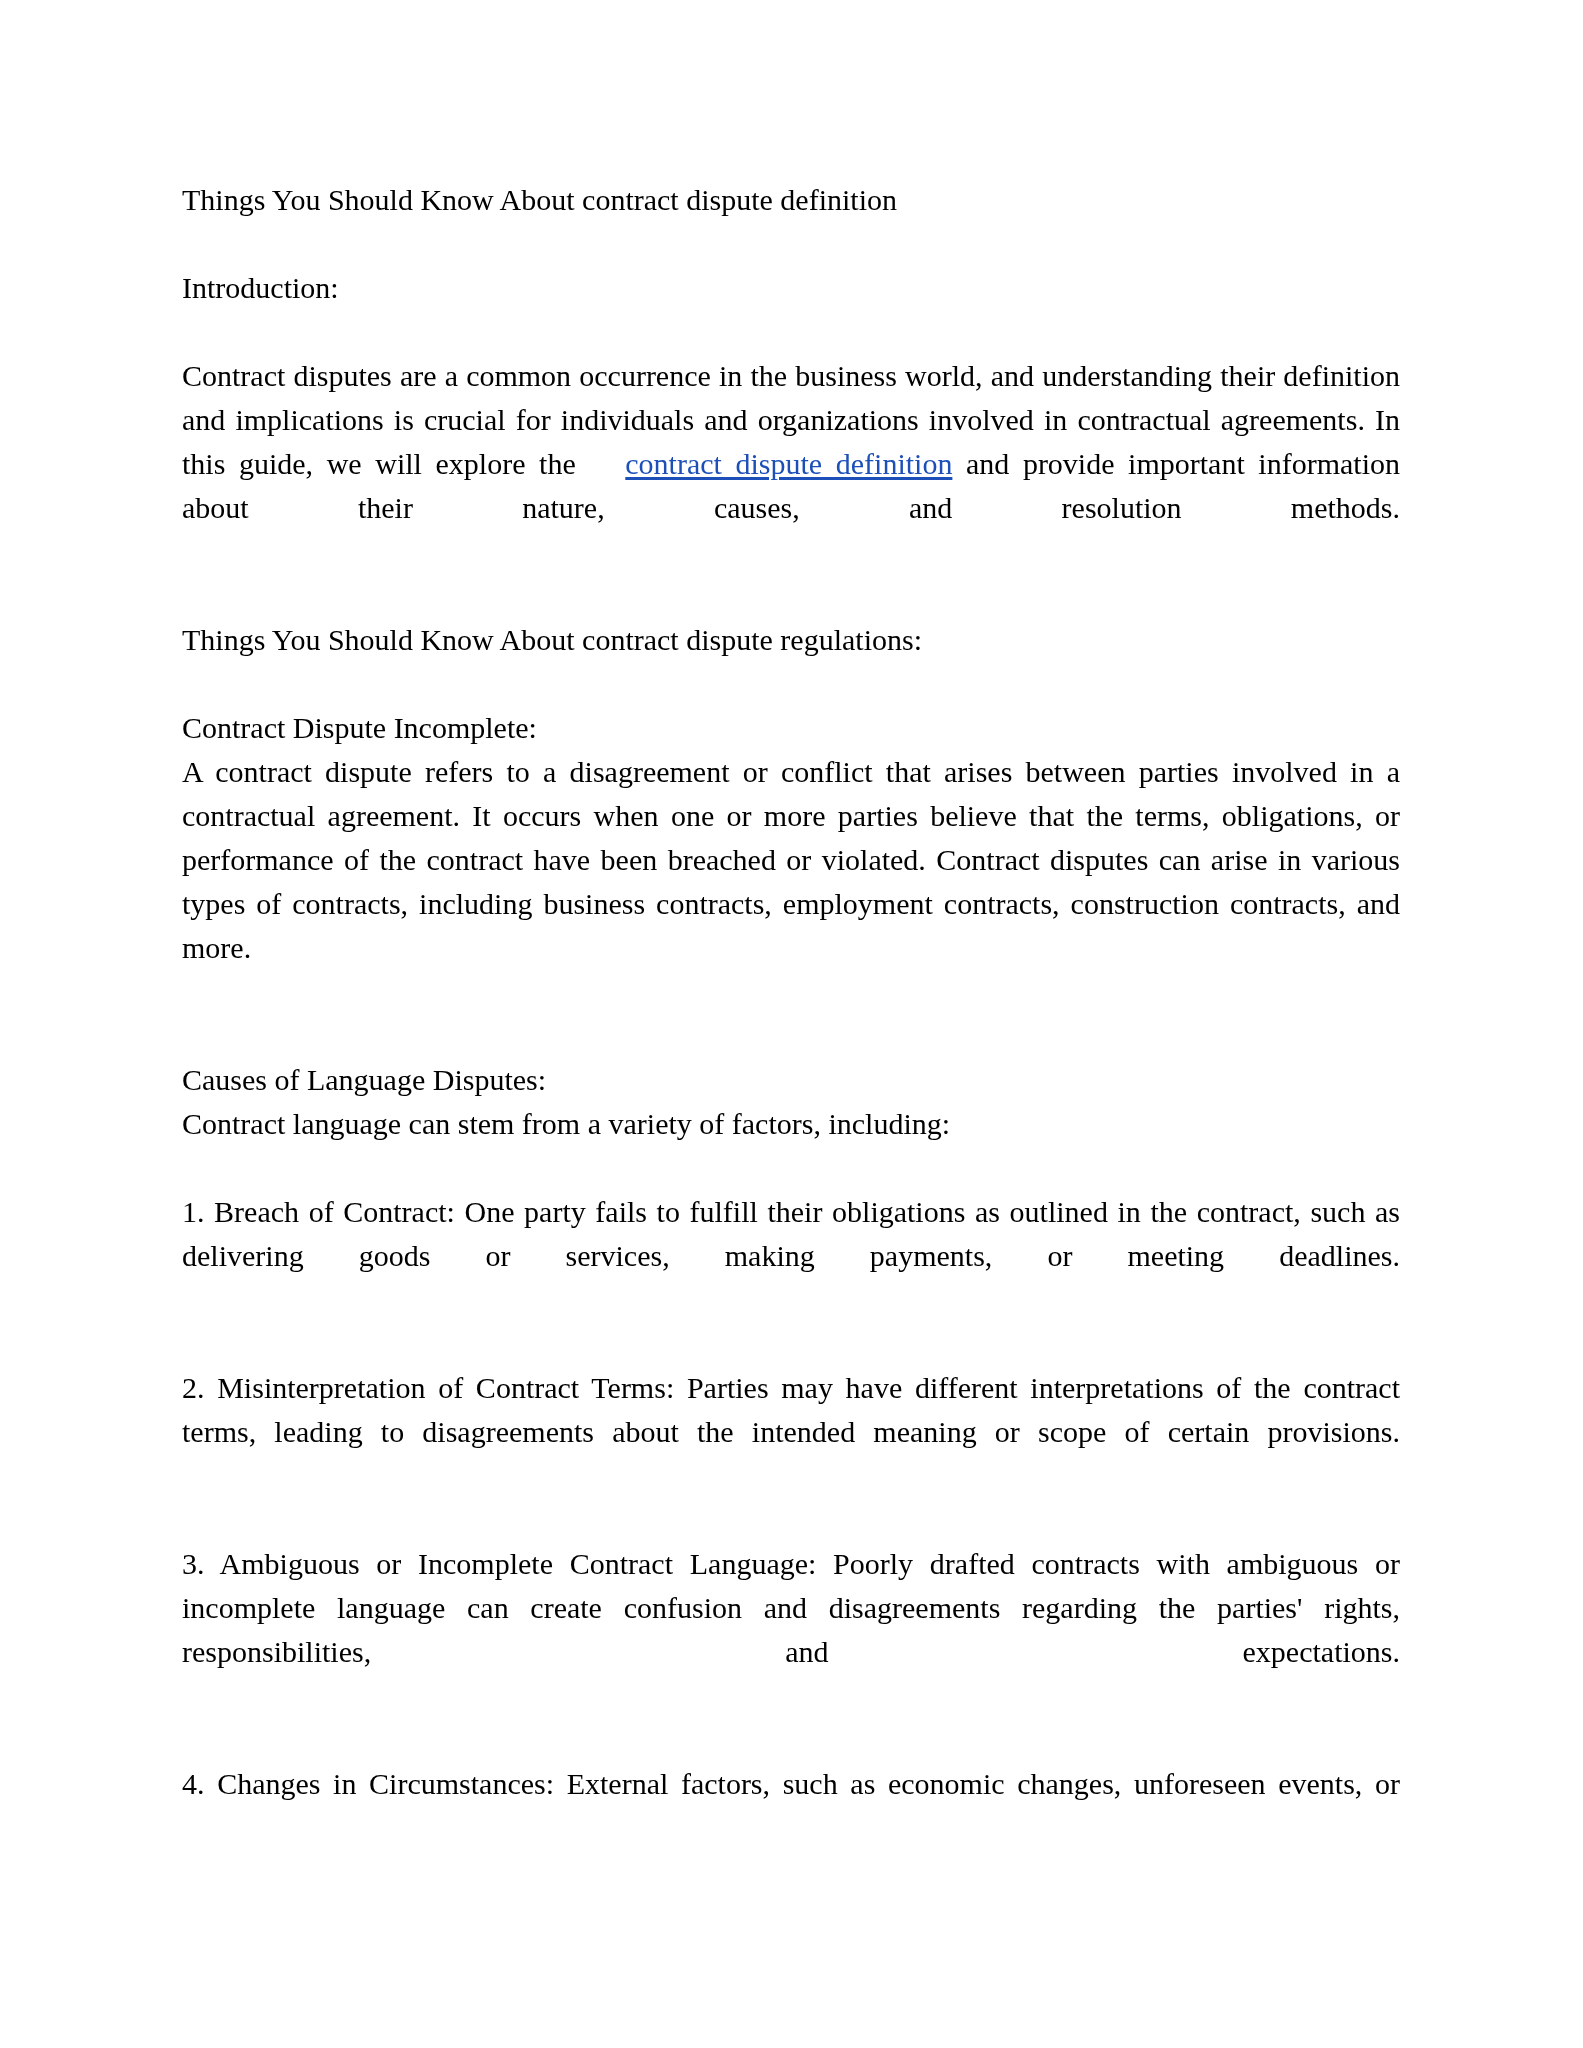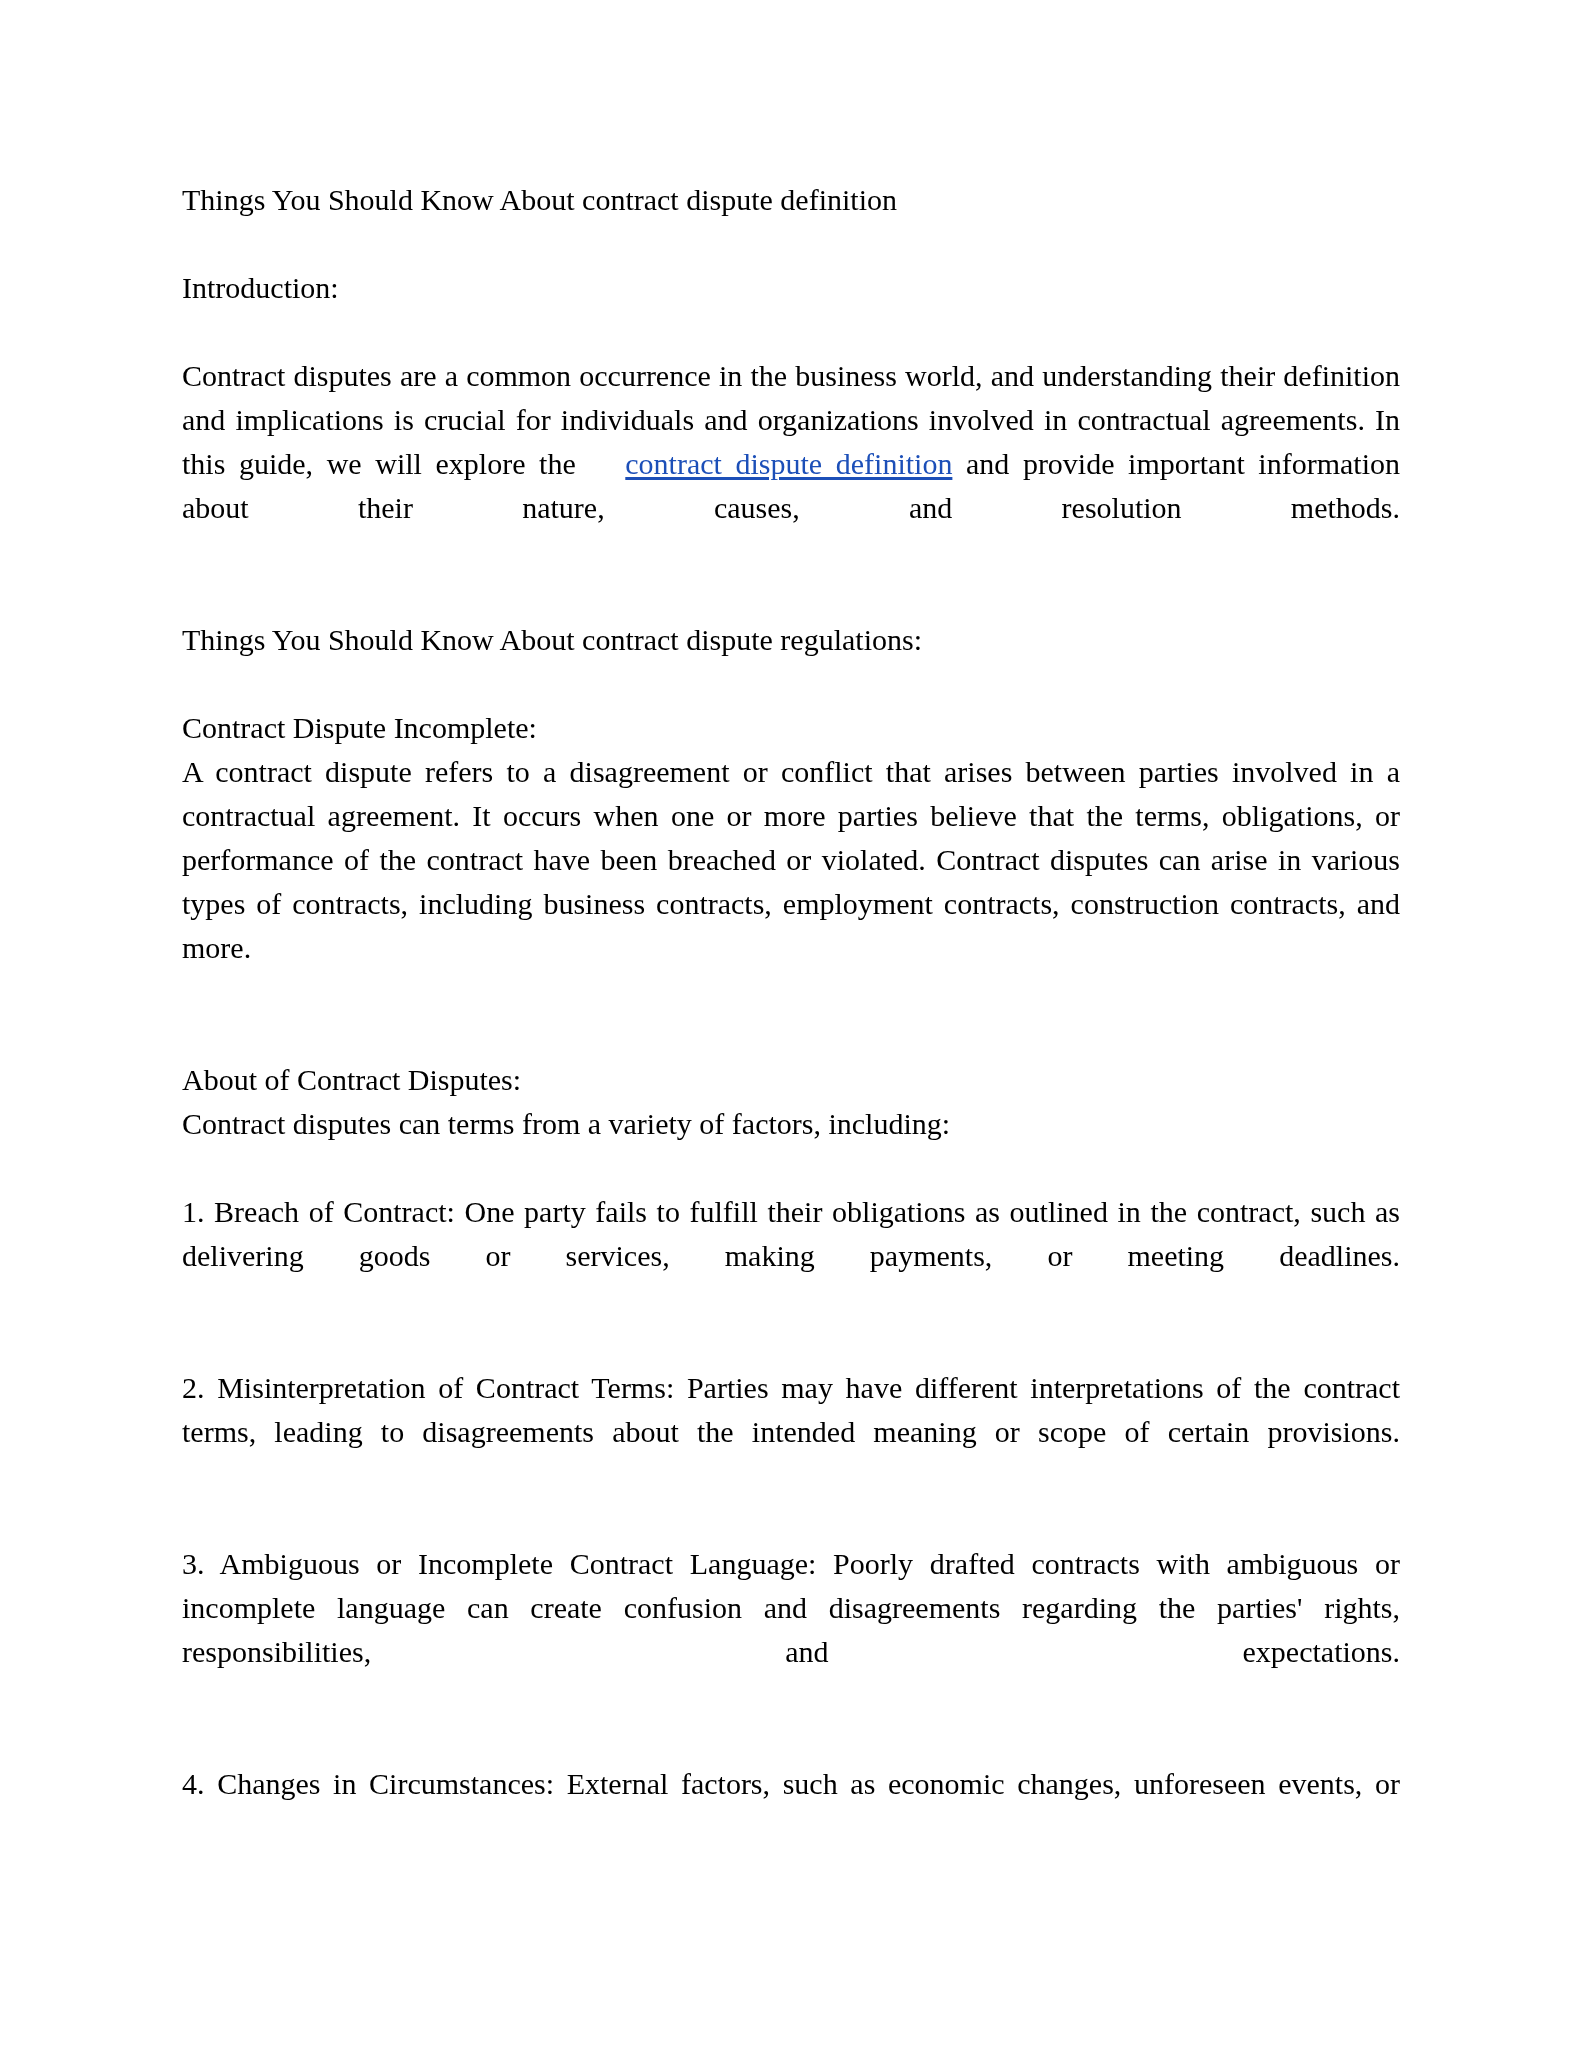--- a/index.html
+++ b/index.html
@@ -92,22 +92,22 @@
 
     <p class="line">Things You Should Know About contract dispute regulations:</p>
     <div class="block-spacer"></div>
 
     <div class="group">
       <p class="line">Contract Dispute Incomplete:</p>
       <p class="block">A contract dispute refers to a disagreement or conflict that arises between parties involved in a contractual agreement. It occurs when one or more parties believe that the terms, obligations, or performance of the contract have been breached or violated. Contract disputes can arise in various types of contracts, including business contracts, employment contracts, construction contracts, and more.</p>
     </div>
 
     <div class="group">
-      <p class="line">About of Contract Disputes:</p>
-      <p class="line">Contract disputes can terms from a variety of factors, including:</p>
+      <p class="line">Causes of Language Disputes:</p>
+      <p class="line">Contract language can stem from a variety of factors, including:</p>
     </div>
 
     <p class="block">1. Breach of Contract: One party fails to fulfill their obligations as outlined in the contract, such as delivering goods or services, making payments, or meeting deadlines.</p>
 
     <p class="block">2. Misinterpretation of Contract Terms: Parties may have different interpretations of the contract terms, leading to disagreements about the intended meaning or scope of certain provisions.</p>
 
     <p class="block">3. Ambiguous or Incomplete Contract Language: Poorly drafted contracts with ambiguous or incomplete language can create confusion and disagreements regarding the parties' rights, responsibilities, and expectations.</p>
 
     <p class="block">4. Changes in Circumstances: External factors, such as economic changes, unforeseen events, or changes in laws or regulations, can impact the performance or feasibility of the contract, leading to disputes.</p>
 

